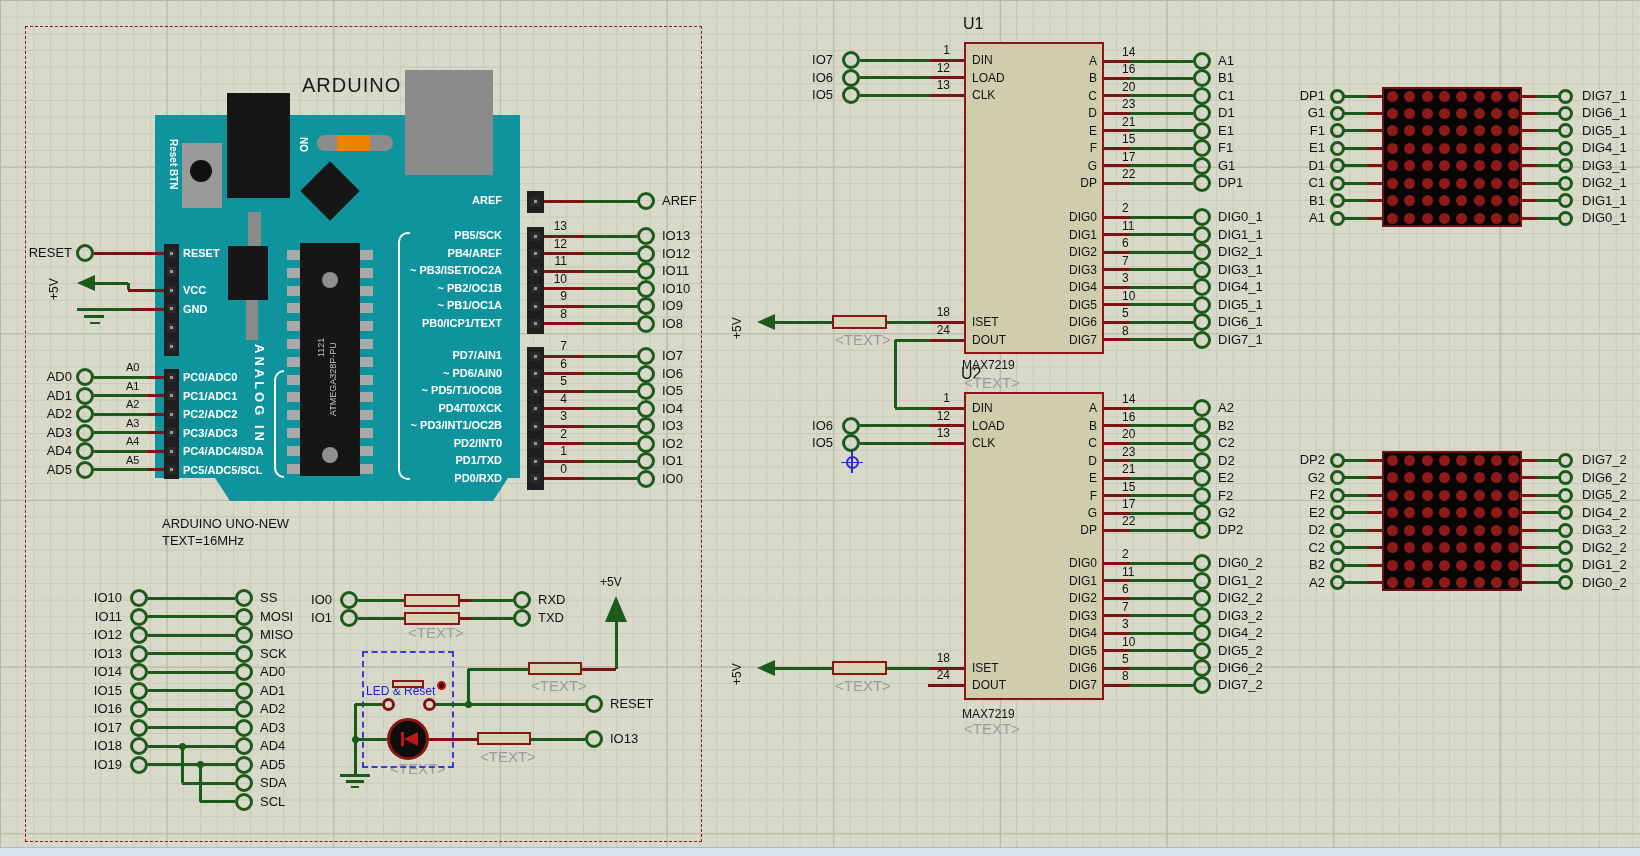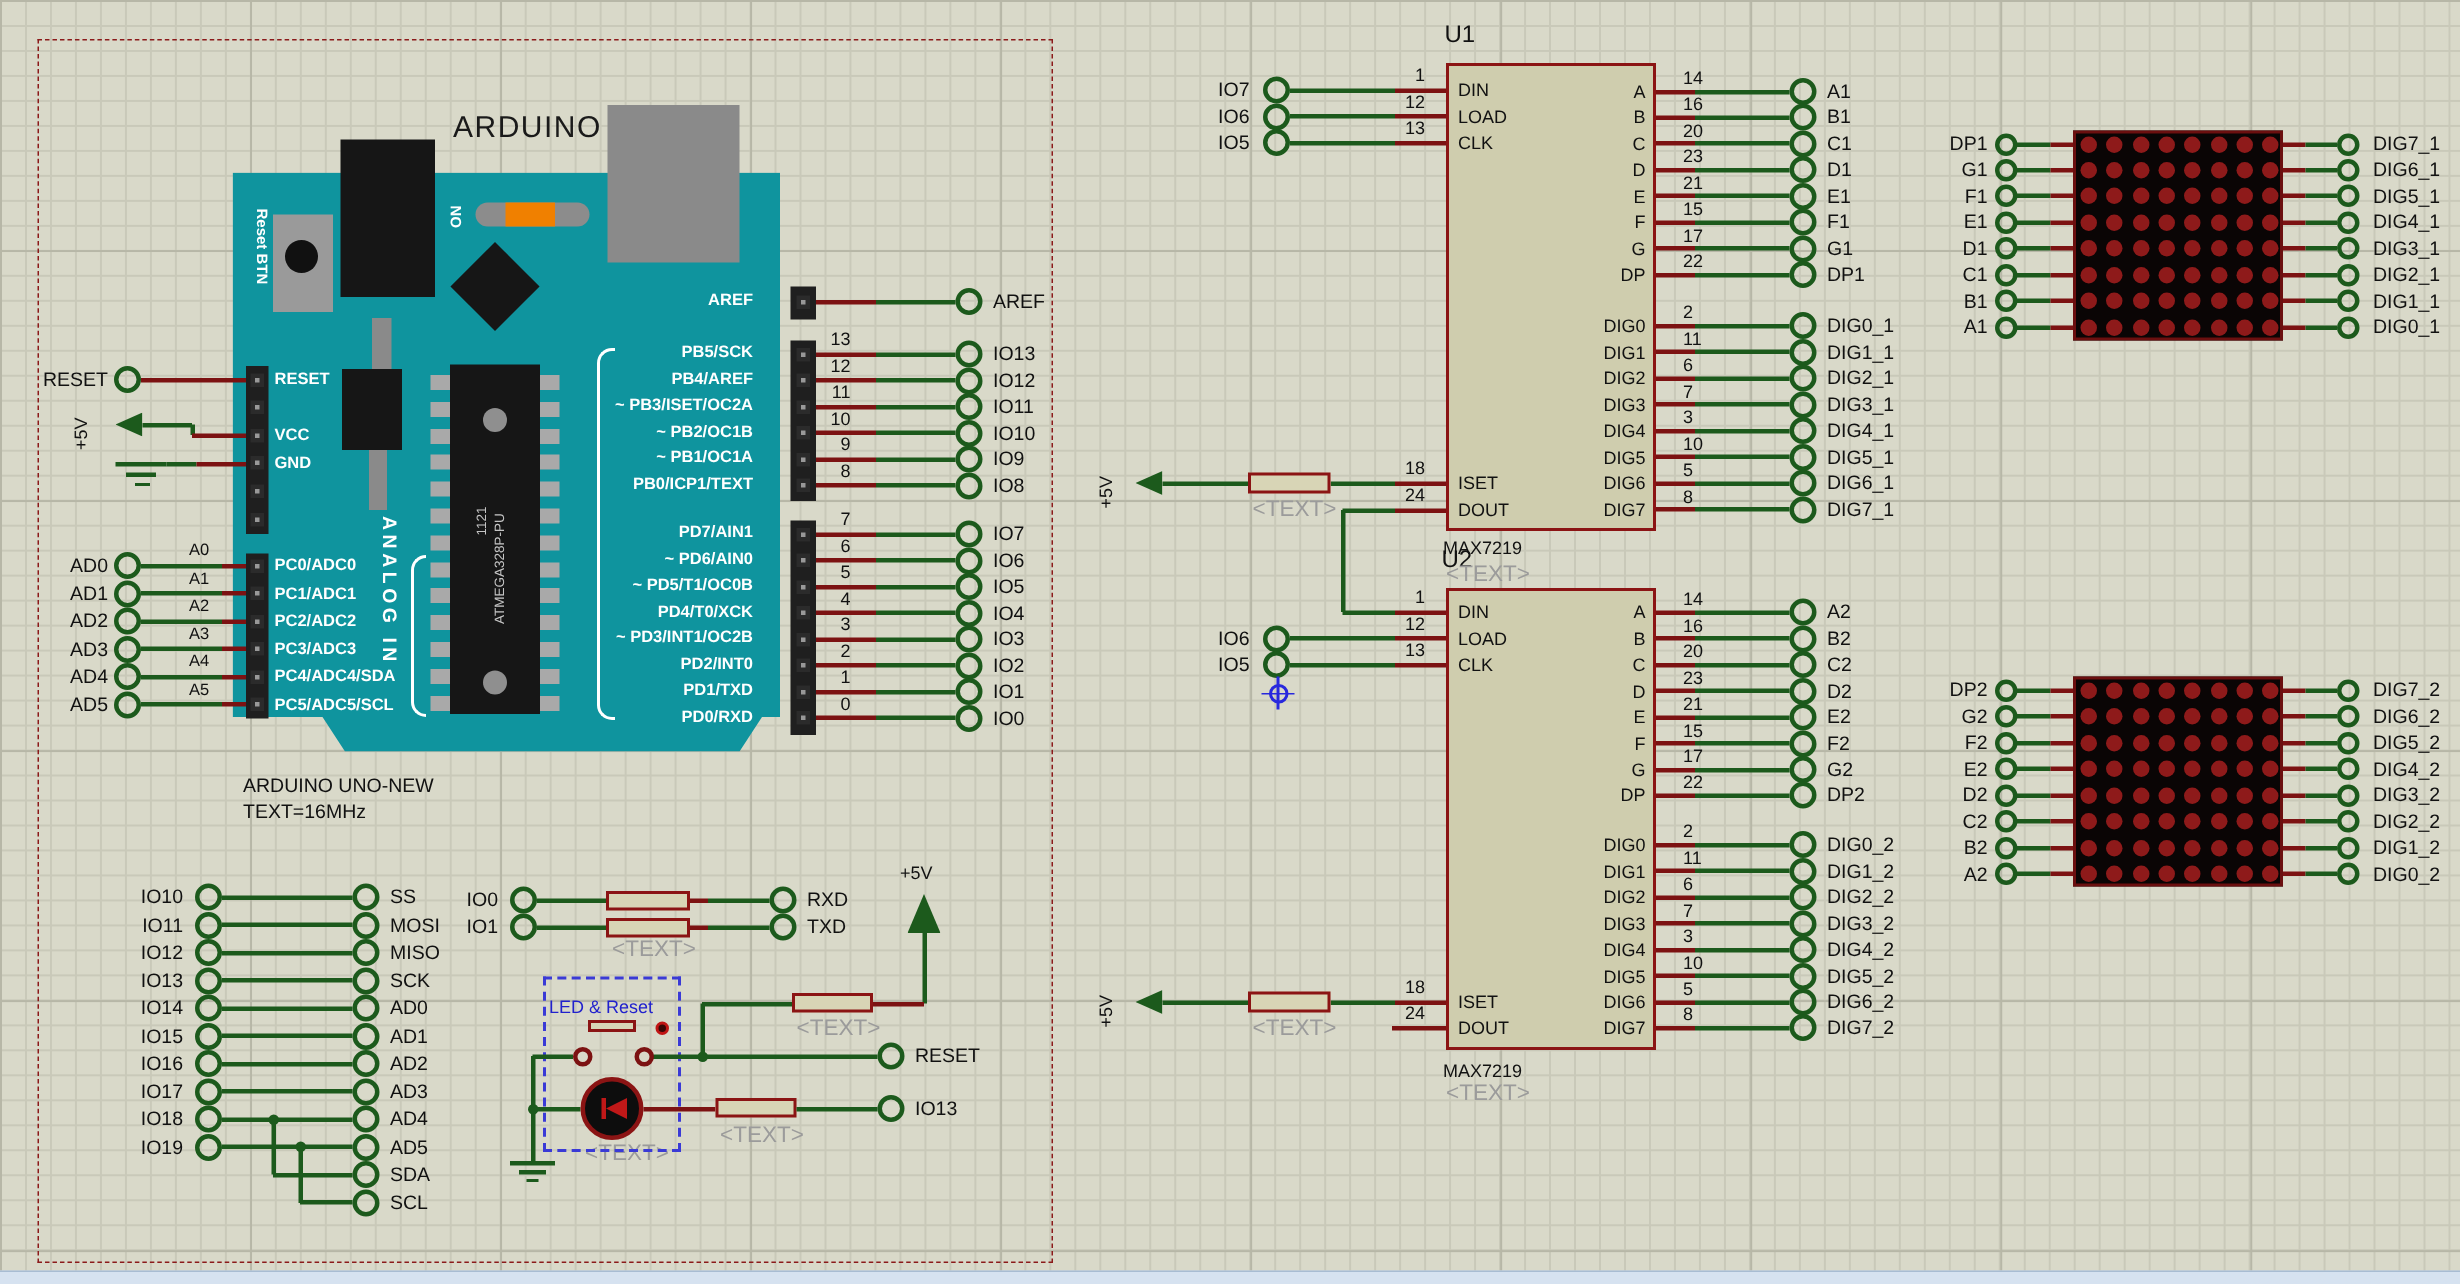--- a/index.html
+++ b/index.html
@@ -64,21 +64,21 @@
   #t-max1{left:962px;top:358px}
   #t-max2{left:962px;top:707px}
   #t-ph-u1{left:964px;top:376px}
   #t-ph-u2{left:964px;top:722px}
   #t-ph-iset1{left:835px;top:333px}
   #t-ph-iset2{left:835px;top:679px}
   #t-ph-rxd{left:408px;top:626px}
   #t-ph-rres{left:531px;top:679px}
   #t-ph-io13res{left:480px;top:750px}
   #t-ph-led{left:390px;top:762px}
-  #t-ledreset{left:366px;top:664px}
+  #t-ledreset{left:366px;top:684px}
   #t-p5vup{left:600px;top:576px}
 </style>
 </head>
 <body>
 
 <div id="canvas">
   <div id="t-arduino" class="lbl ttl">ARDUINO</div>
   <div id="t-bname" class="lbl">ARDUINO UNO-NEW</div>
   <div id="t-bclock" class="lbl">TEXT=16MHz</div>
   <div id="t-u1" class="lbl big">U1</div>

